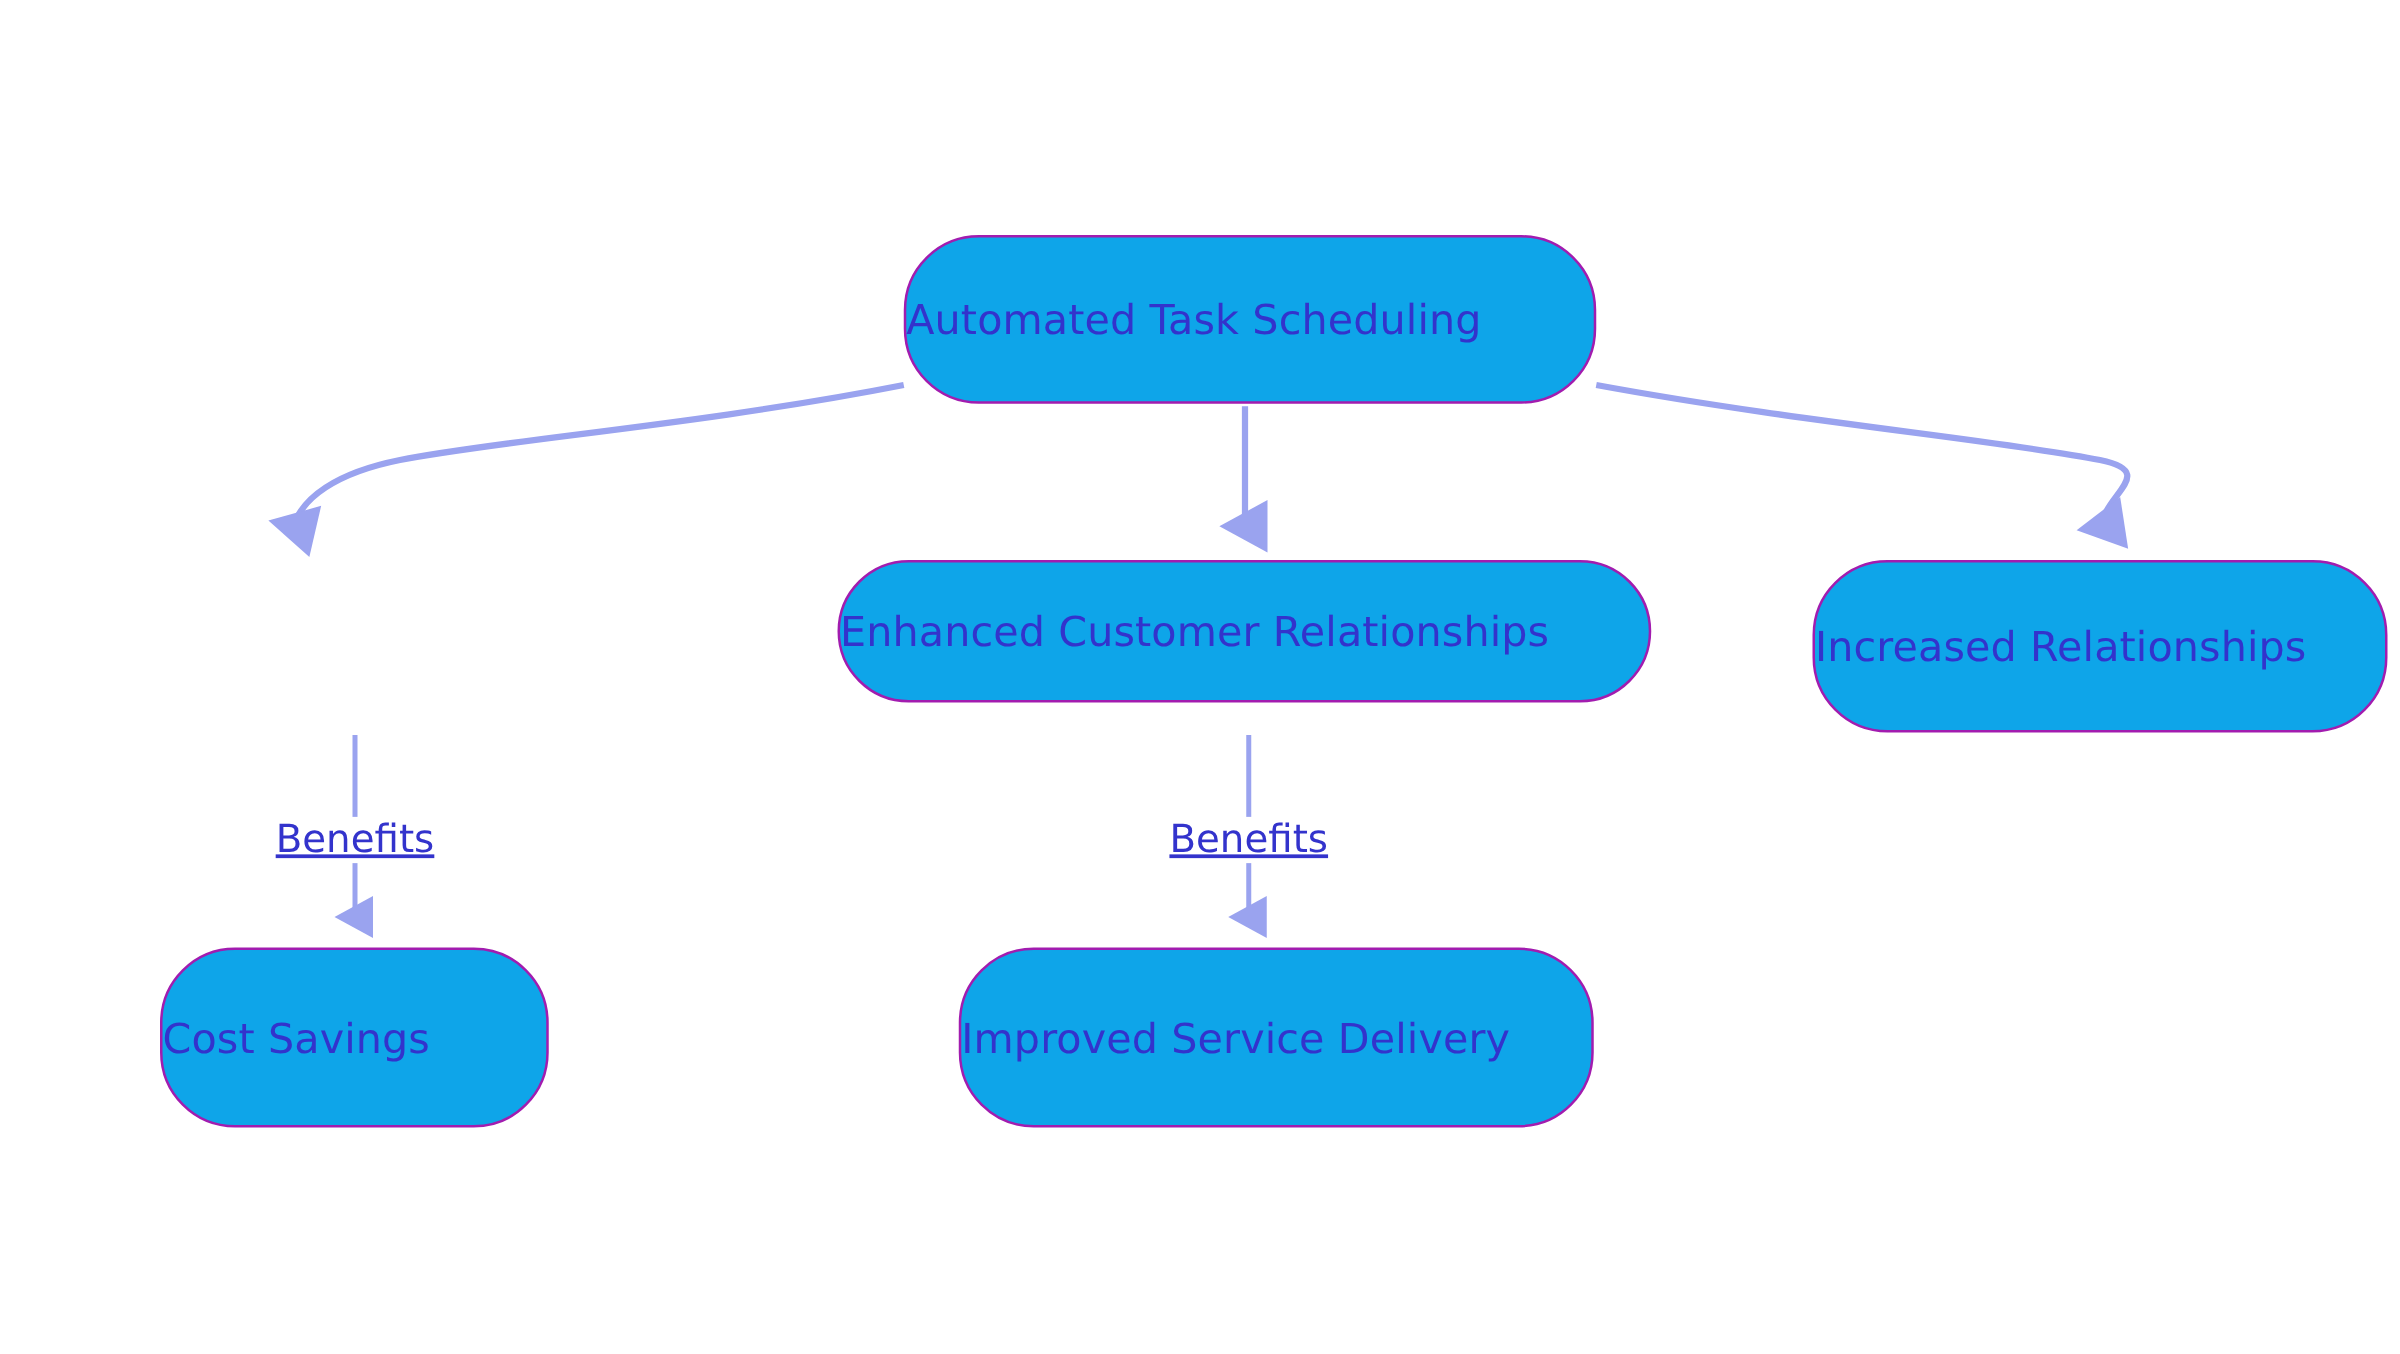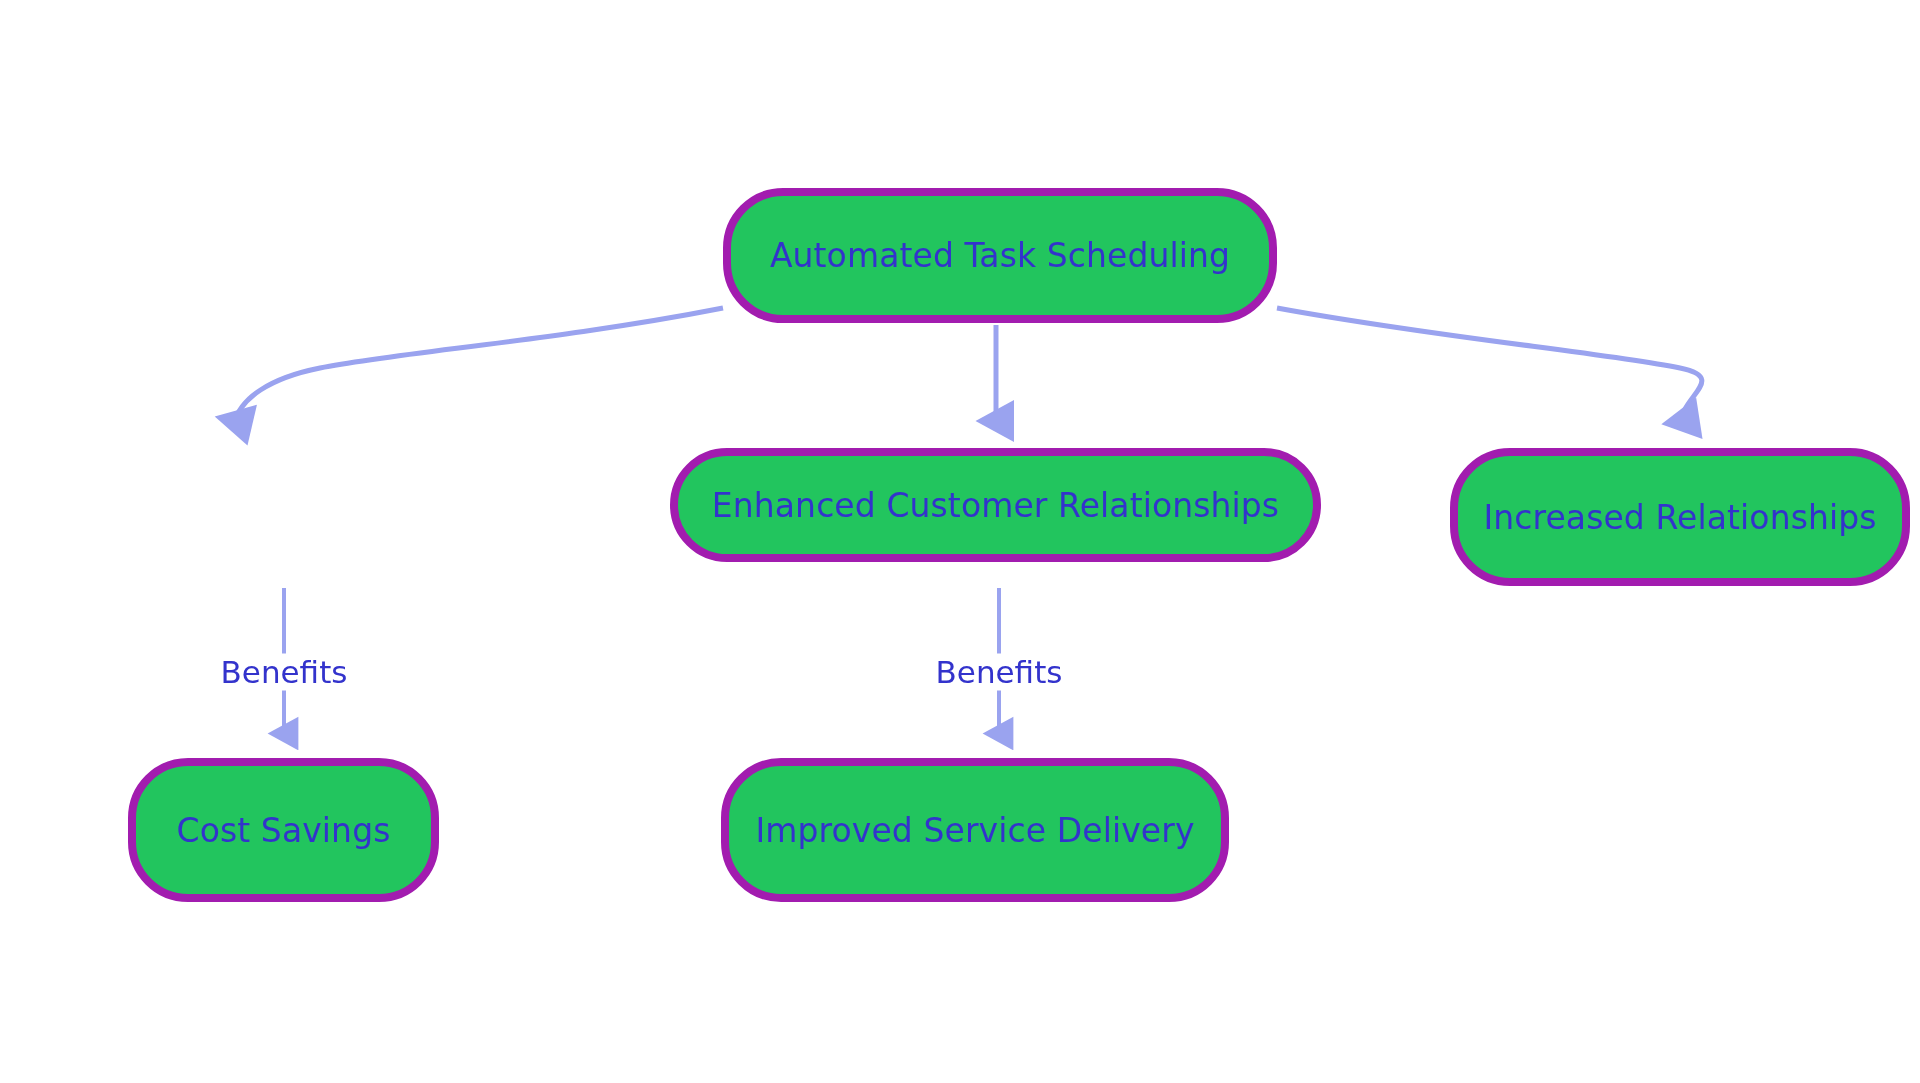--- a/index.html
+++ b/index.html
@@ -26,23 +26,23 @@
     top: 0;
     width: 1920px;
     height: 1083px;
     overflow: visible;
   }
   .flow-node {
     position: absolute;
     box-sizing: border-box;
     display: flex;
     align-items: center;
-    justify-content: center;
-    background: #22c55e;
-    border: 8px solid #a21caf;
+    justify-content: flex-start;
+    background: #0ea5e9;
+    border: 2px solid #a21caf;
     border-radius: 60px;
     z-index: 2;
   }
   .flow-node-label {
     color: #3333cc;
     font-size: 33px;
     font-weight: 400;
     letter-spacing: 0.1px;
     white-space: nowrap;
     line-height: 1;
@@ -50,28 +50,29 @@
   .edge-label {
     position: absolute;
     z-index: 3;
     color: #3333cc;
     font-size: 31px;
     line-height: 1;
     white-space: nowrap;
     background: #ffffff;
     padding: 3px 7px;
     transform: translate(-50%, -50%);
+    text-decoration: underline;
   }
   
   #node-root          { left: 723px;  top: 188px; width: 554px; height: 135px; }
   #node-reduced       { left: 20px;   top: 448px; width: 530px; height: 138px; }
   #node-enhanced      { left: 670px;  top: 448px; width: 651px; height: 114px; }
   #node-productivity  { left: 1450px; top: 448px; width: 460px; height: 138px; }
   #node-cost          { left: 128px;  top: 758px; width: 311px; height: 144px; }
-  #node-delivery      { left: 721px;  top: 758px; width: 508px; height: 144px; }
+  #node-delivery      { left: 767px;  top: 758px; width: 508px; height: 144px; }
   
   #edge-label-benefits-left  { left: 284px; top: 672px; }
   #edge-label-benefits-mid   { left: 999px; top: 672px; }
 </style>
 </head>
 <body>
 
 <div id="diagram-root">
 
   <svg id="edge-layer" viewBox="0 0 1920 1083" width="1920" height="1083" xmlns="http://www.w3.org/2000/svg" aria-hidden="true">

